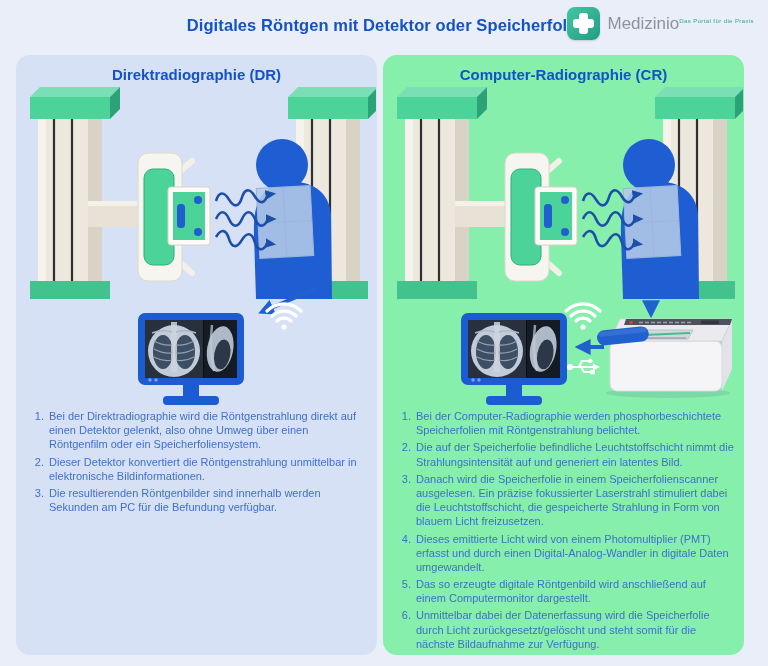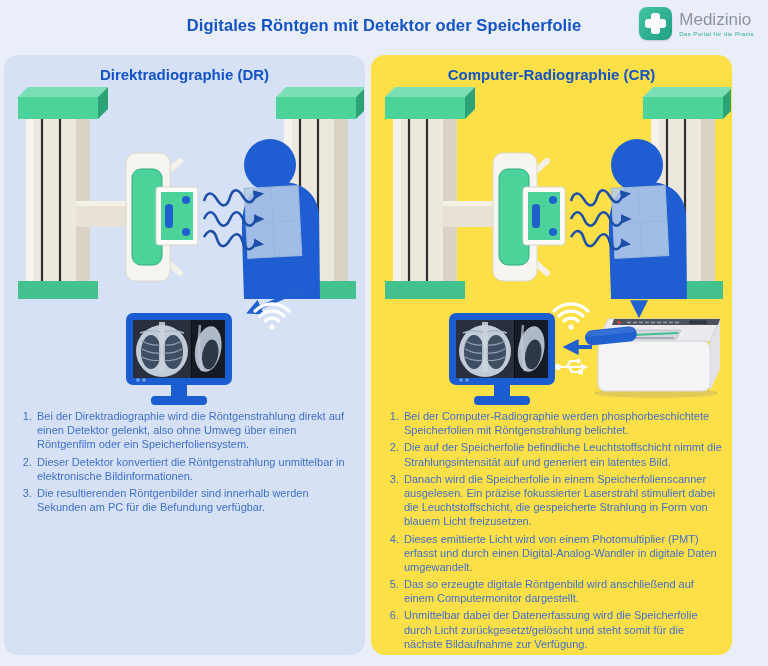--- a/index.html
+++ b/index.html
@@ -19,28 +19,28 @@
   .logo-mark{
     width:33px;height:33px;border-radius:8px;position:relative;
     background:linear-gradient(135deg,#45c6a0 0%,#1f9e85 100%);
     box-shadow:0 1px 2px rgba(0,0,0,.15);
   }
   .logo-mark::before,.logo-mark::after{
     content:"";position:absolute;background:#fff;border-radius:3px;
   }
   .logo-mark::before{width:9px;height:21px;left:12px;top:6px;}
   .logo-mark::after{width:21px;height:9px;left:6px;top:12px;}
-  .logo-text{display:flex;flex-direction:column;line-height:1;}
+  .logo-text{display:flex;flex-direction:row;line-height:1;text-align:center;}
   .logo-name{font-size:17px;color:#8d939c;font-weight:500;}
   .logo-tagline{font-size:6px;color:#2fa98c;margin-top:3px;letter-spacing:.4px;}
   
-  .panels{display:flex;gap:6px;padding:0 4px;}
+  .panels{display:flex;gap:6px;padding:0 16px;}
   .panel{width:361px;height:600px;border-radius:14px;overflow:hidden;}
   .panel-dr{background:#d7e1f6;}
-  .panel-cr{background:#fde047;}
+  .panel-cr{background:#86efac;}
   .panel-title{
     text-align:center;margin-top:11px;margin-bottom:1px;
     font-size:15px;font-weight:bold;color:#1353c6;
   }
   .panel svg.illustration{display:block;margin:2px auto 0 auto;}
   .panel ol{
     margin:2px 10px 0 14px;padding-left:17px;
     font-size:11px;line-height:1.29;color:#3f70ca;
   }
   .panel ol li{padding-left:2px;margin-bottom:3px;}

